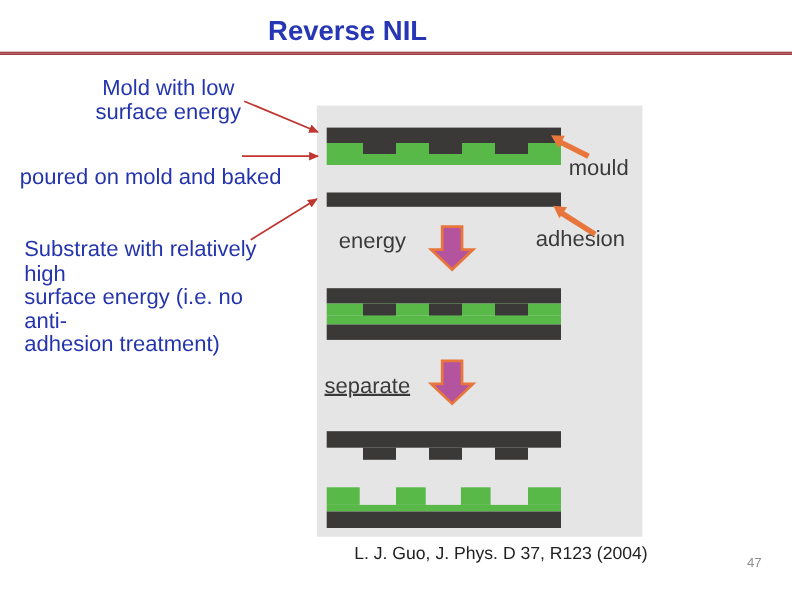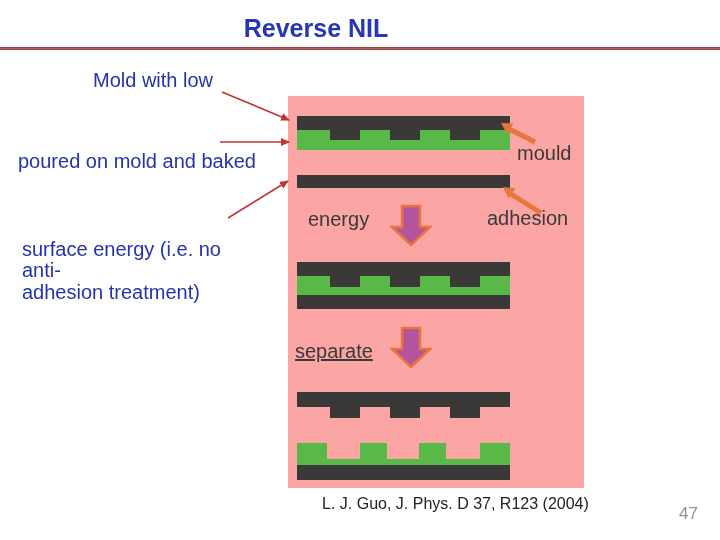--- a/index.html
+++ b/index.html
@@ -24,58 +24,59 @@
   .callout{
     color:#2334ad;font-size:20px;line-height:21.5px;
   }
   .callout-mold{left:78px;top:70px;width:150px;text-align:center;}
   .callout-polymer{left:18px;top:129px;width:240px;}
   .callout-substrate{left:22px;top:217px;width:240px;}
 
   
   .figure{
     left:288px;top:96px;width:296px;height:392px;
-    background:#fca5a5;
+    background:#e5e5e5;
   }
   .bar{position:absolute;left:9px;width:213px;background:#3a3938;}
   .row{position:absolute;left:9px;width:213px;}
   .row-green{background:#58b848;}
   .greenbase{position:absolute;left:9px;width:213px;background:#58b848;}
   .tooth{position:absolute;top:0;height:100%;background:#3a3938;}
   .bump{position:absolute;top:0;height:100%;background:#58b848;}
 
   .fig-label{
     position:absolute;color:#3a3a3a;font-size:20px;line-height:20px;
   }
 
   
   .citation{
     left:322px;top:495px;font-size:16px;color:#222222;
   }
   .page-number{
-    left:679px;top:504px;font-size:17px;color:#909090;
+    left:679px;top:504px;font-size:12px;color:#909090;
   }
 
   svg.overlay{position:absolute;left:0;top:0;pointer-events:none;}
 </style>
 </head>
 <body>
 
 <div class="abs slide-title">Reverse NIL</div>
 <div class="abs header-rule"></div>
 
 <div class="abs callout callout-mold">
   <span>Mold with low</span><br>
+  <span>surface energy</span>
 </div>
 <div class="abs callout callout-polymer">
   <br>
   <span>poured on mold and baked</span>
 </div>
 <div class="abs callout callout-substrate">
-  <br>
+  <span>Substrate with relatively high</span><br>
   <span>surface energy (i.e. no anti-</span><br>
   <span>adhesion treatment)</span>
 </div>
 
 <div class="abs figure">
 
   <div class="bar" style="top:20px;height:14px;"></div>
   <div class="row row-green" style="top:34px;height:10px;">
     <div class="tooth" style="left:33px;width:30px;"></div>
     <div class="tooth" style="left:93px;width:30px;"></div>

